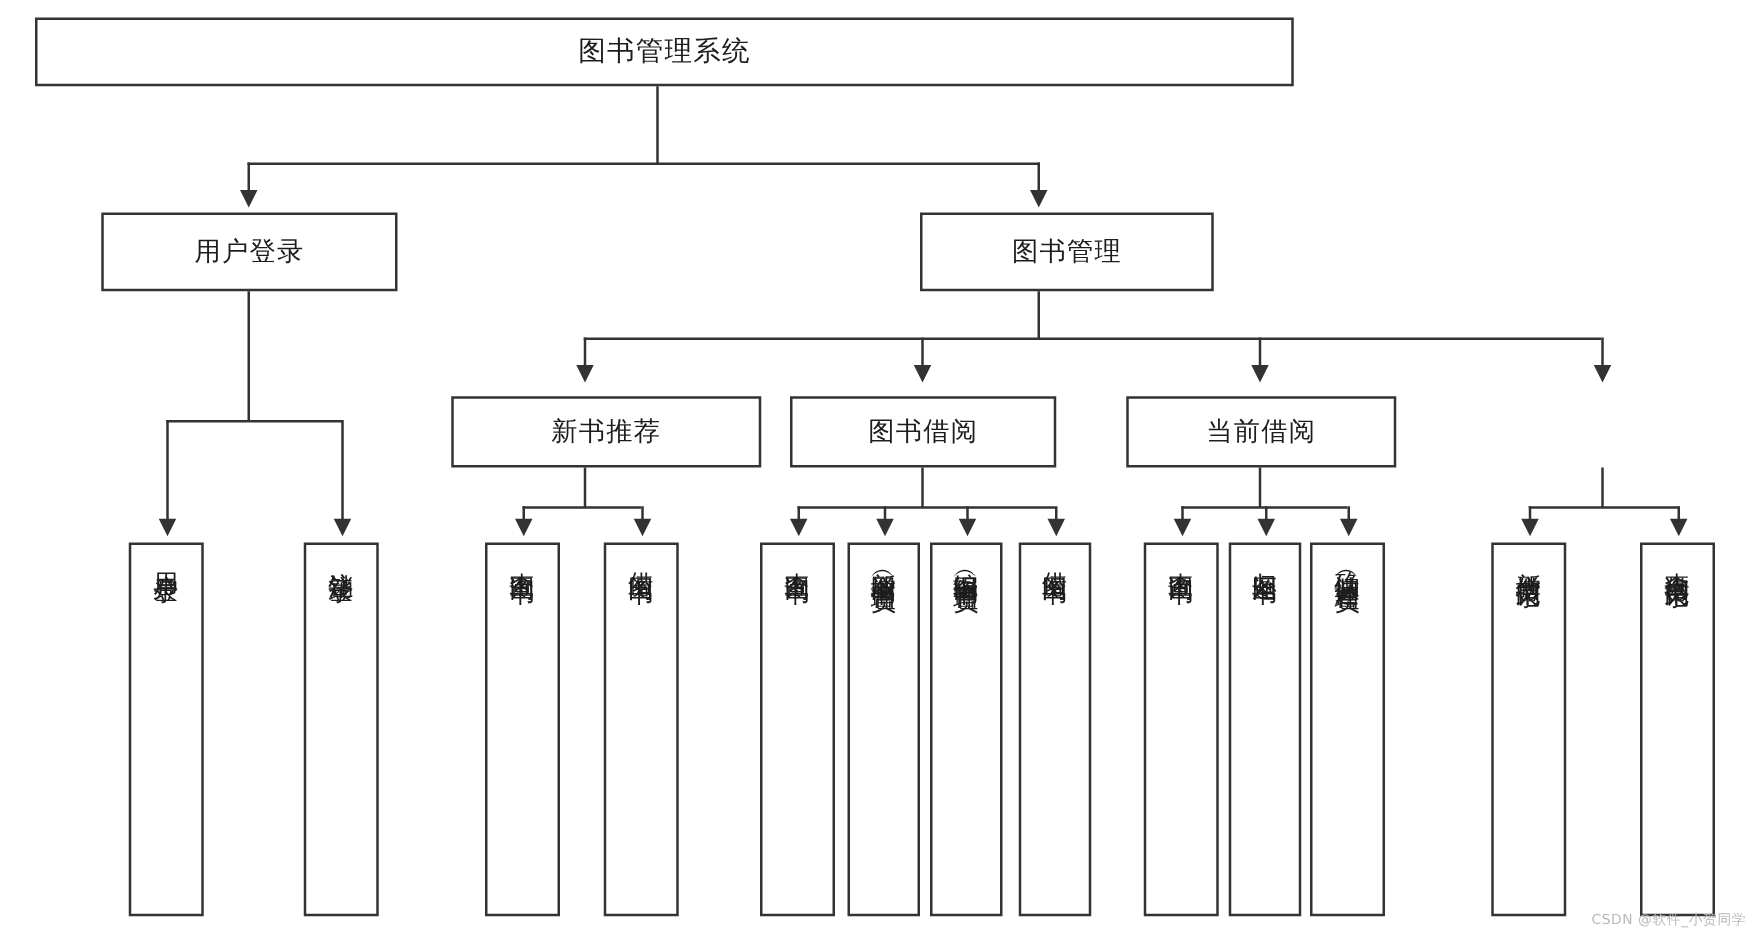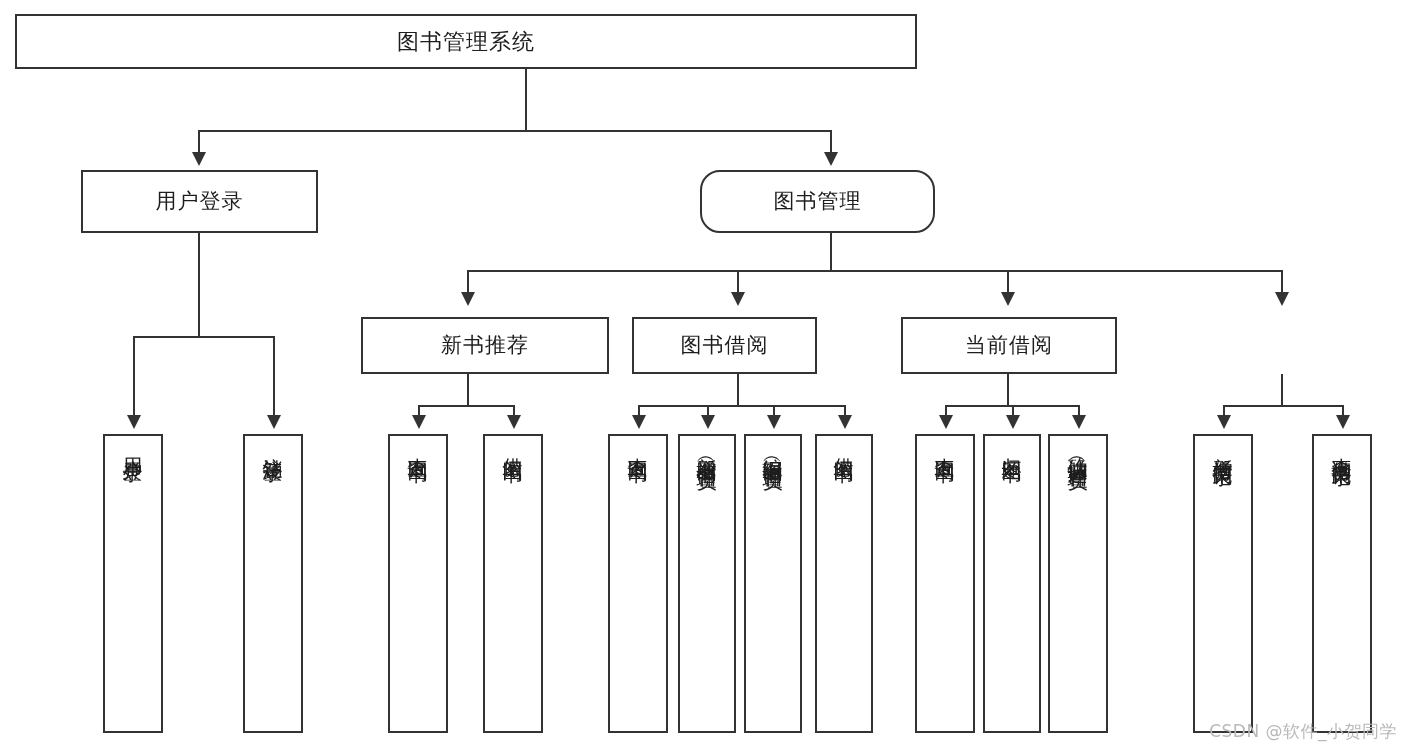--- a/index.html
+++ b/index.html
@@ -61,47 +61,47 @@
     width:0;height:0;
     border-left:7px solid transparent;
     border-right:7px solid transparent;
     border-top:14px solid #333333;
   }
   
   #watermark{
     position:absolute;
     right:8px;
     bottom:4px;
-    font-size:17px;
+    font-size:11px;
     color:#b9b9b9;
     white-space:nowrap;
     letter-spacing:0.5px;
   }
 </style>
 </head>
 <body>
 
 <div id="canvas">
 
-  <div class="node root horiz" style="left:15px;top:14px;width:902px;height:55px;">
+  <div class="node root horiz" style="left:28px;top:14px;width:1007px;height:55px;">
     <span class="label">图书管理系统</span>
   </div>
 
   <div class="ln vln" style="left:525px;top:69px;height:62px;"></div>
   <div class="ln hln" style="left:198px;top:130px;width:634px;"></div>
   <div class="ln vln" style="left:198px;top:130px;height:25px;"></div>
   <div class="arrow" style="left:192px;top:152px;"></div>
   <div class="ln vln" style="left:830px;top:130px;height:25px;"></div>
   <div class="arrow" style="left:824px;top:152px;"></div>
 
   <div class="node horiz" style="left:81px;top:170px;width:237px;height:63px;">
     <span class="label">用户登录</span>
   </div>
 
-  <div class="node horiz" style="left:700px;top:170px;width:235px;height:63px;border-radius:20px;">
+  <div class="node horiz" style="left:736px;top:170px;width:235px;height:63px;">
     <span class="label">图书管理</span>
   </div>
 
   <div class="ln vln" style="left:198px;top:233px;height:104px;"></div>
   <div class="ln hln" style="left:133px;top:336px;width:141px;"></div>
   <div class="ln vln" style="left:133px;top:336px;height:83px;"></div>
   <div class="arrow" style="left:127px;top:415px;"></div>
   <div class="ln vln" style="left:273px;top:336px;height:83px;"></div>
   <div class="arrow" style="left:267px;top:415px;"></div>
 
@@ -112,21 +112,21 @@
   <div class="ln vln" style="left:737px;top:270px;height:25px;"></div>
   <div class="arrow" style="left:731px;top:292px;"></div>
   <div class="ln vln" style="left:1007px;top:270px;height:25px;"></div>
   <div class="arrow" style="left:1001px;top:292px;"></div>
   <div class="ln vln" style="left:1281px;top:270px;height:25px;"></div>
   <div class="arrow" style="left:1275px;top:292px;"></div>
 
   <div class="node horiz" style="left:361px;top:317px;width:248px;height:57px;">
     <span class="label">新书推荐</span>
   </div>
-  <div class="node horiz" style="left:632px;top:317px;width:185px;height:57px;">
+  <div class="node horiz" style="left:632px;top:317px;width:213px;height:57px;">
     <span class="label">图书借阅</span>
   </div>
   <div class="node horiz" style="left:901px;top:317px;width:216px;height:57px;">
     <span class="label">当前借阅</span>
   </div>
 
   <div class="ln vln" style="left:467px;top:374px;height:32px;"></div>
   <div class="ln hln" style="left:418px;top:405px;width:95px;"></div>
   <div class="ln vln" style="left:418px;top:405px;height:14px;"></div>
   <div class="arrow" style="left:412px;top:415px;"></div>

